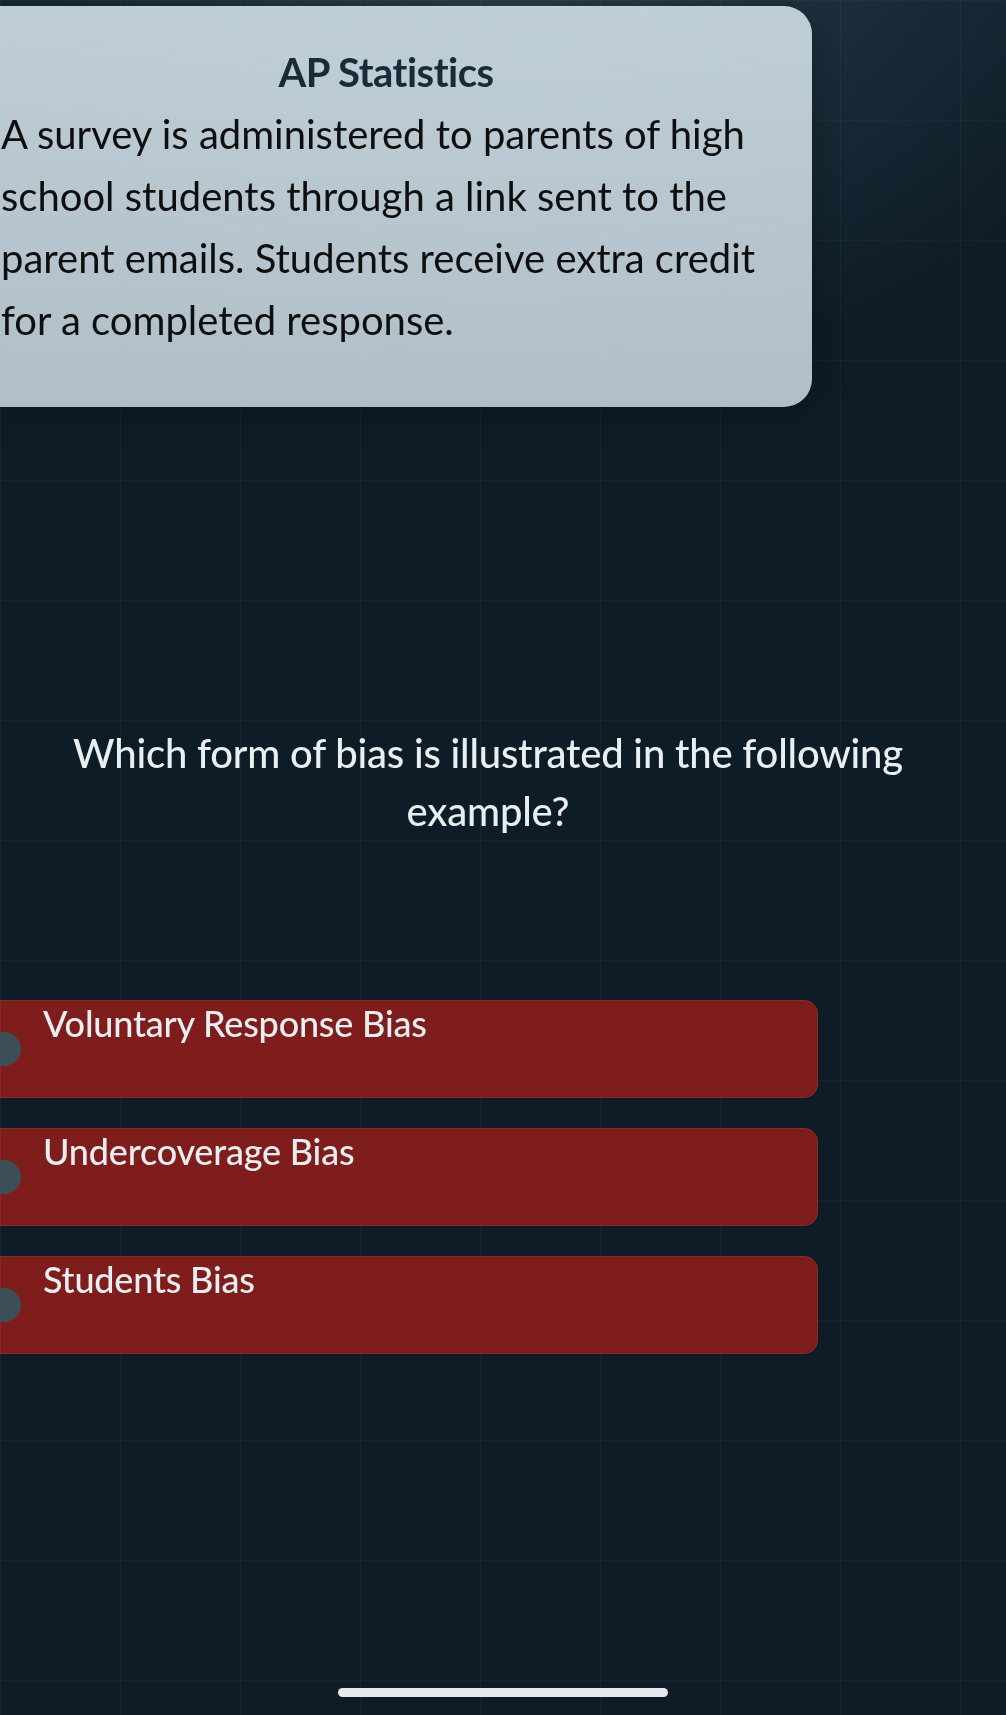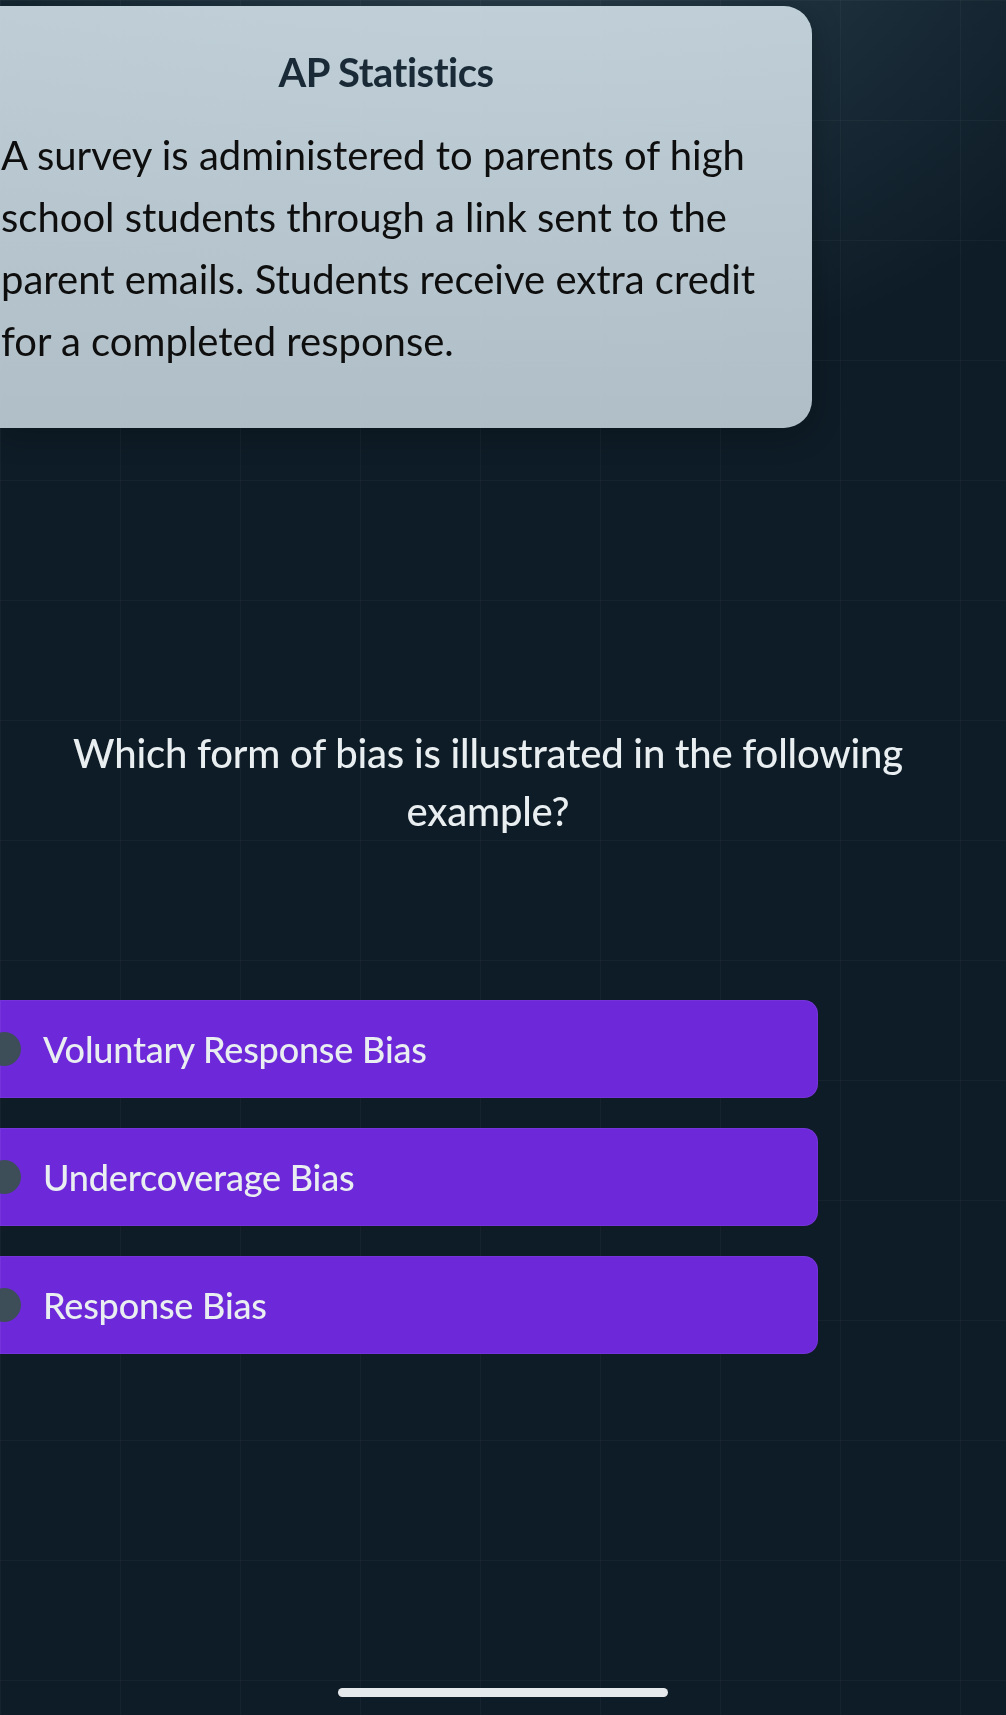--- a/index.html
+++ b/index.html
@@ -22,21 +22,21 @@
     background: linear-gradient(180deg, rgba(205,220,228,0.92) 0%, rgba(190,205,213,0.92) 100%);
     border-radius: 0 28px 28px 0;
     padding: 42px 40px 56px 0;
     box-shadow: 0 6px 30px rgba(0,0,0,0.25);
   }
   .card-title {
     text-align: center;
     font-size: 40px;
     font-weight: 700;
     color: #1a2a36;
-    margin-bottom: 28px;
+    margin-bottom: 7px;
     letter-spacing: -0.5px;
   }
   .card-body {
     font-size: 40px;
     line-height: 1.55;
     color: #0e0e0e;
     font-weight: 400;
     padding-left: 1px;
   }
 
@@ -54,27 +54,26 @@
     letter-spacing: -0.2px;
   }
 
   .options {
     position: absolute;
     top: 1000px;
     left: 0;
     width: 818px;
   }
   .option {
-    background: #6d28d9;
+    background: #7f1d1d;
     border: 1px solid rgba(255,255,255,0.06);
     border-radius: 0 14px 14px 0;
     height: 98px;
     margin-bottom: 30px;
     display: flex;
-    align-items: center;
     padding-left: 42px;
     color: #e9eef1;
     font-size: 36px;
     font-weight: 500;
     position: relative;
     cursor: pointer;
     letter-spacing: -0.2px;
   }
   .option:last-child { margin-bottom: 0; }
   .option .dot {
@@ -113,17 +112,17 @@
   <div class="option">
     <span class="dot"></span>
     <span>Voluntary Response Bias</span>
   </div>
   <div class="option">
     <span class="dot"></span>
     <span>Undercoverage Bias</span>
   </div>
   <div class="option">
     <span class="dot"></span>
-    <span>Response Bias</span>
+    <span>Students Bias</span>
   </div>
 </div>
 
 <div class="home-indicator"></div>
 
 </body></html>

